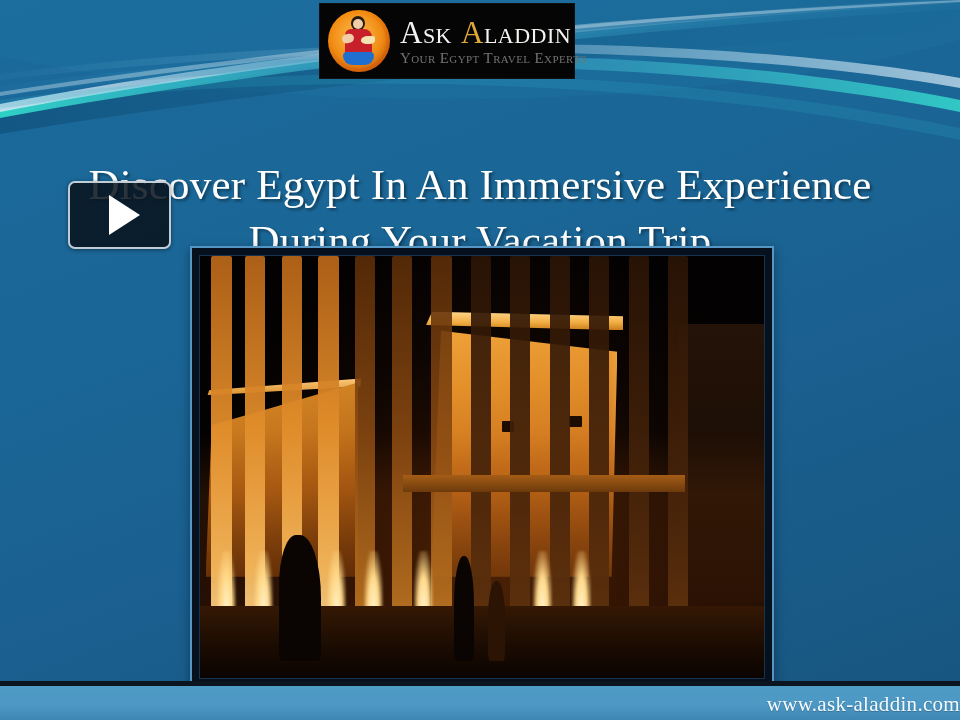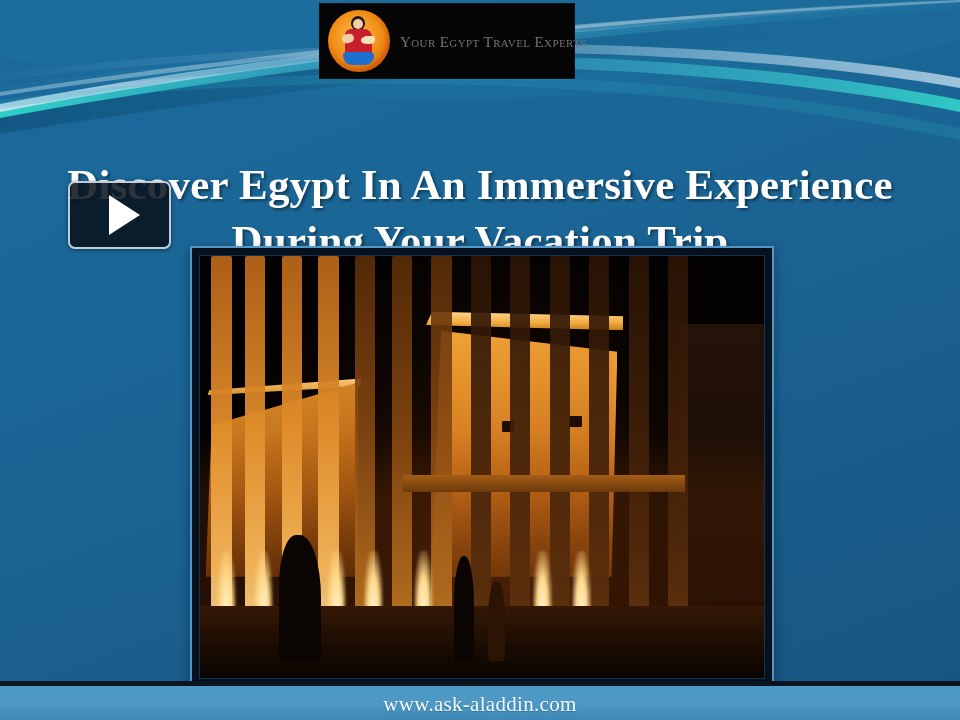--- a/index.html
+++ b/index.html
@@ -141,21 +141,21 @@
   }
 
   
   .title {
     position: absolute;
     left: 0;
     top: 128px;
     width: 960px;
     text-align: center;
     font-family: "Liberation Serif", serif;
-    font-weight: bold;
+    font-weight: normal;
     font-size: 43px;
     line-height: 56px;
     color: #ffffff;
     text-shadow: 2px 2px 3px rgba(0,0,0,0.45);
     letter-spacing: 0.2px;
     z-index: 3;
     padding: 0 58px;
     box-sizing: border-box;
   }
 
@@ -346,21 +346,21 @@
     width: 960px;
     height: 5px;
     background: #0a1520;
     z-index: 5;
   }
   .footer-url {
     position: absolute;
     left: 0;
     bottom: 3px;
     width: 960px;
-    text-align: center;
+    text-align: right;
     font-family: "Liberation Serif", serif;
     font-size: 21px;
     color: #f4fbff;
     letter-spacing: 0.3px;
     z-index: 6;
     text-shadow: 0 1px 1px rgba(0,0,0,0.25);
   }
 </style>
 </head>
 <body>
@@ -418,20 +418,21 @@
       <div class="figure">
         <div class="fig-head"></div>
         <div class="fig-face"></div>
         <div class="fig-body"></div>
         <div class="fig-arm"></div>
         <div class="fig-lamp"></div>
         <div class="fig-legs"></div>
       </div>
     </div>
     <div class="logo-text">
+      <div class="logo-main"><span class="w-ask">Ask</span><span style="display:inline-block;width:9px"></span><span class="cap-gold">A</span><span class="w-aladdin">laddin</span></div>
       <div class="logo-tag">Your Egypt Travel Experts</div>
     </div>
   </div>
 
   <h1 class="title">Discover Egypt In An Immersive Experience During Your Vacation Trip</h1>
 
   <div class="play-button">
     <div class="tri"></div>
   </div>
 

